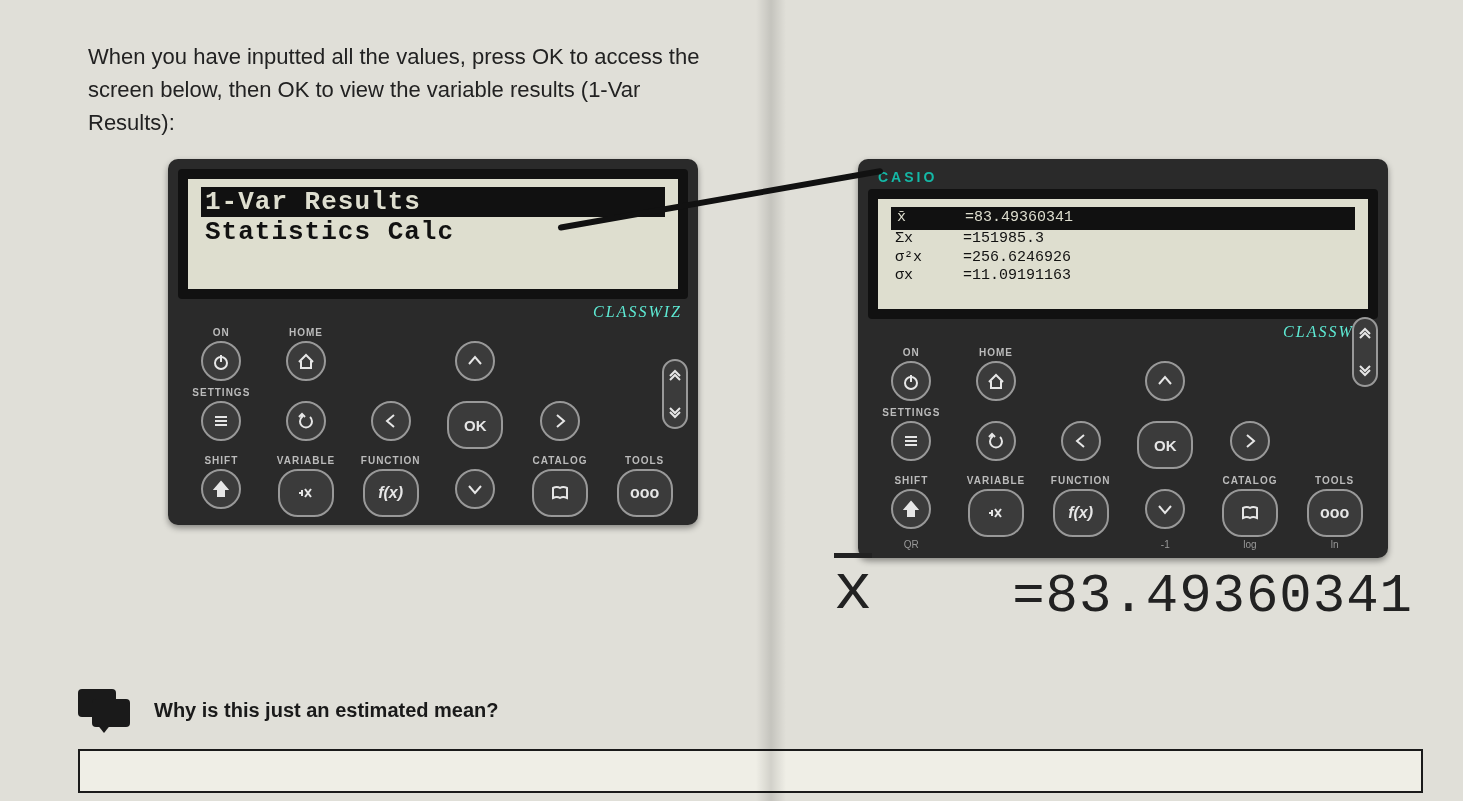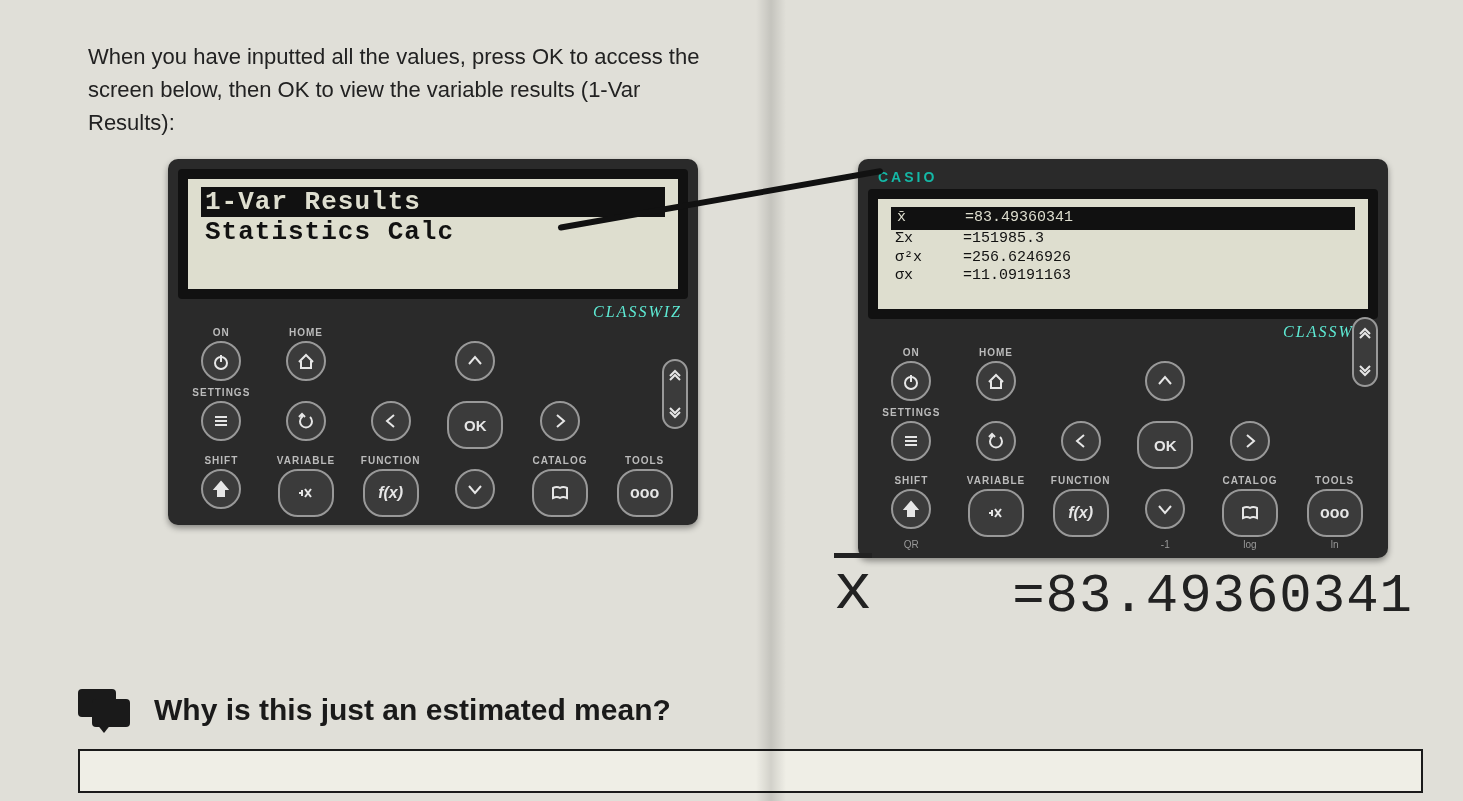--- a/index.html
+++ b/index.html
@@ -191,21 +191,21 @@
   }
   .speech-icon .b1 { width:38px; height:28px; left:0; top:0; }
   .speech-icon .b2 { width:38px; height:28px; left:14px; top:10px; }
   .speech-icon .tail {
     position:absolute; left:18px; top:34px;
     border-left:8px solid transparent;
     border-right:8px solid transparent;
     border-top:10px solid #1a1a1a;
   }
   .question-text {
-    font-size: 30px; font-weight: 700;
+    font-size: 20px; font-weight: 700;
   }
 
   .answer-box {
     position:absolute;
     left: 40px; right: 40px; bottom: 8px;
     height: 44px;
     border: 2px solid #1a1a1a;
     background: #efeee6;
   }
 

